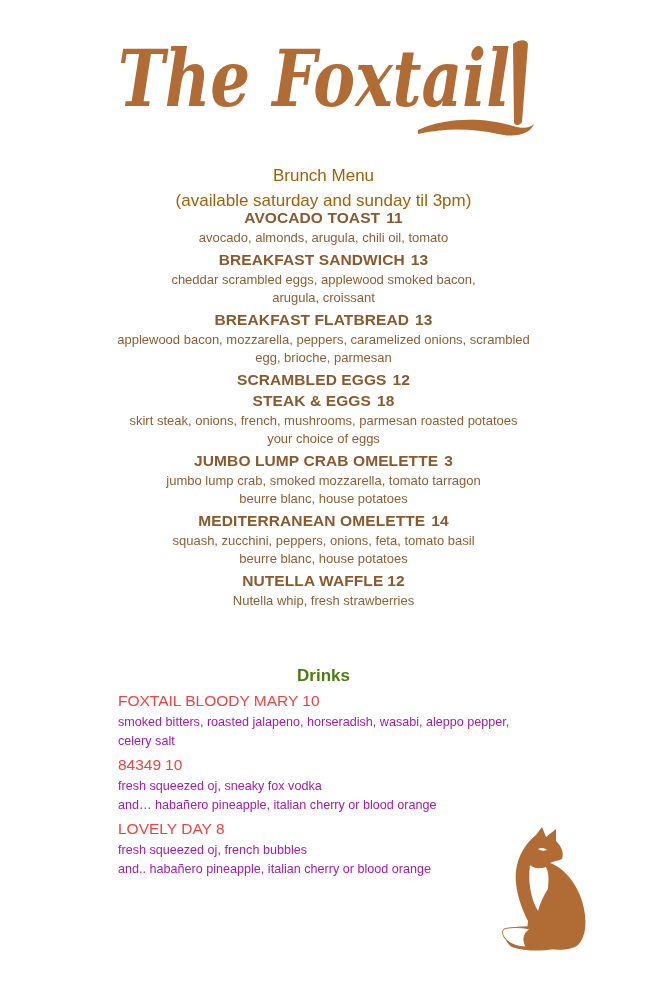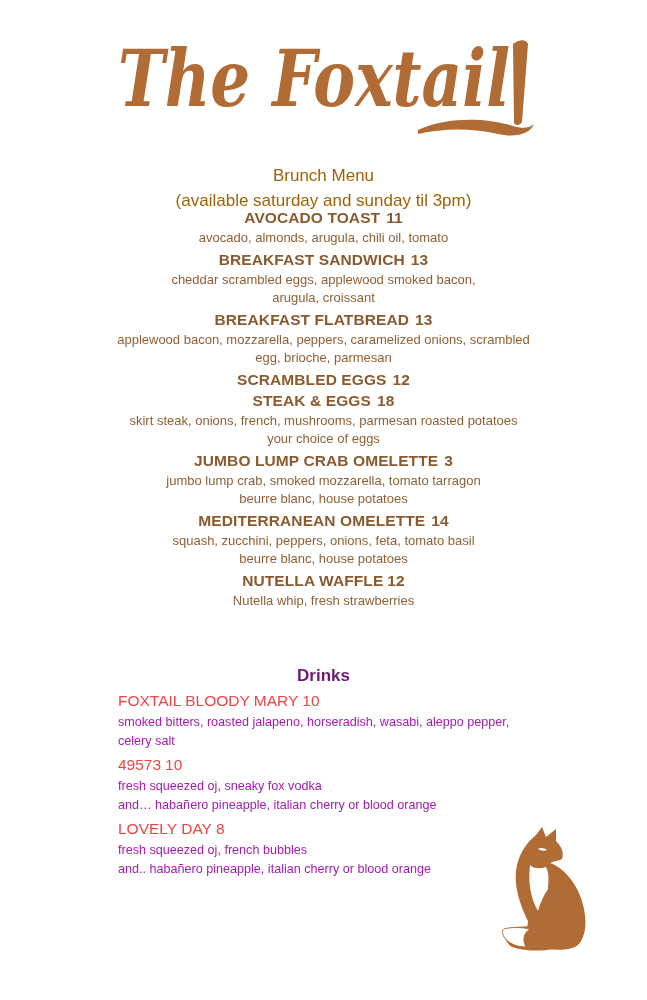--- a/index.html
+++ b/index.html
@@ -56,21 +56,21 @@
       padding: 1px 0 1px 0;
     }
 
     .drinks-title {
       position: absolute;
       left: 0; right: 0;
       top: 666px;
       text-align: center;
       font-size: 17px;
       font-weight: bold;
-      color: #701a75;
+      color: #4d7c0f;
     }
     .drinks-list {
       position: absolute;
       left: 118px;
       top: 690px;
       width: 420px;
       text-align: left;
     }
     .drink-name {
       font-size: 15.5px;
@@ -196,21 +196,21 @@
     <div class="drink-name">
       <span>FOXTAIL BLOODY MARY</span><span class="drink-price">10</span>
     </div>
     <div class="drink-desc">
       <div>smoked bitters, roasted jalapeno, horseradish, wasabi, aleppo pepper,</div>
       <div>celery salt</div>
     </div>
   </div>
   <div class="drink-item">
     <div class="drink-name">
-      <span>49573</span><span class="drink-price">10</span>
+      <span>84349</span><span class="drink-price">10</span>
     </div>
     <div class="drink-desc">
       <div>fresh squeezed oj, sneaky fox vodka</div>
       <div>and… habañero pineapple, italian cherry or blood orange</div>
     </div>
   </div>
   <div class="drink-item">
     <div class="drink-name">
       <span>LOVELY DAY</span><span class="drink-price">8</span>
     </div>

